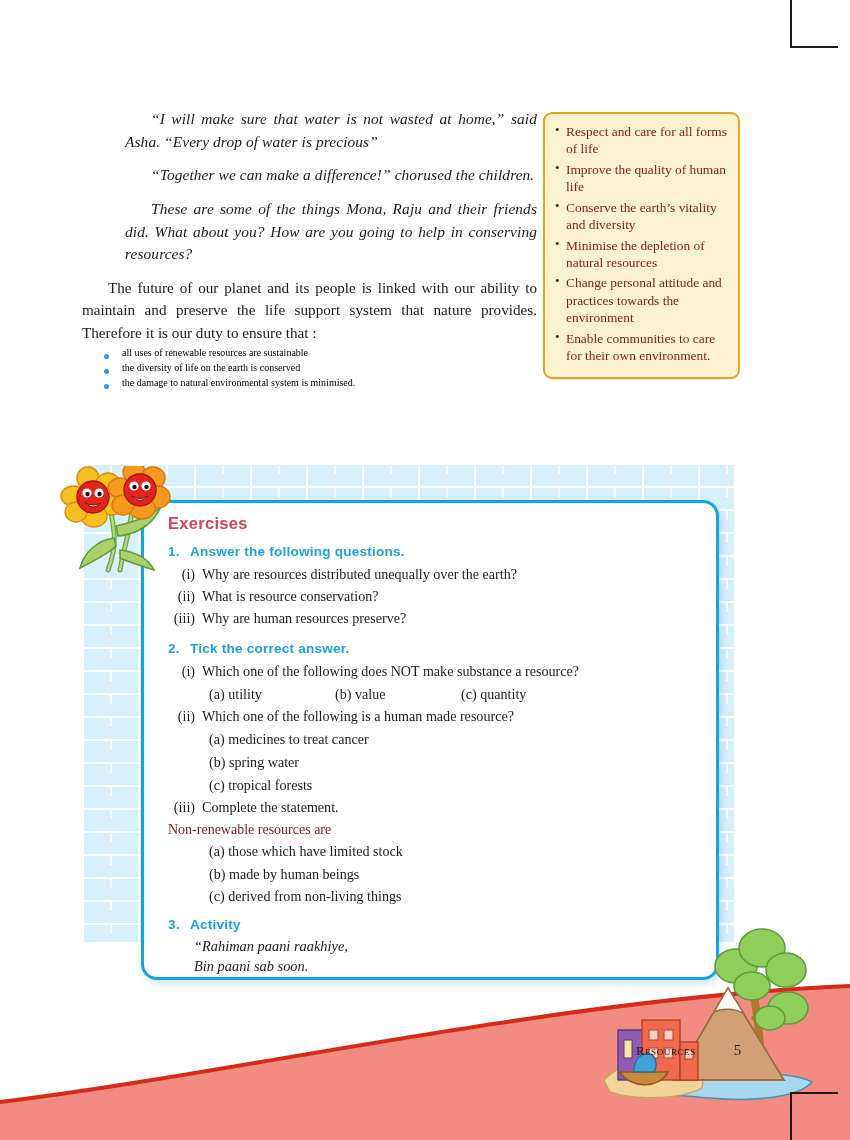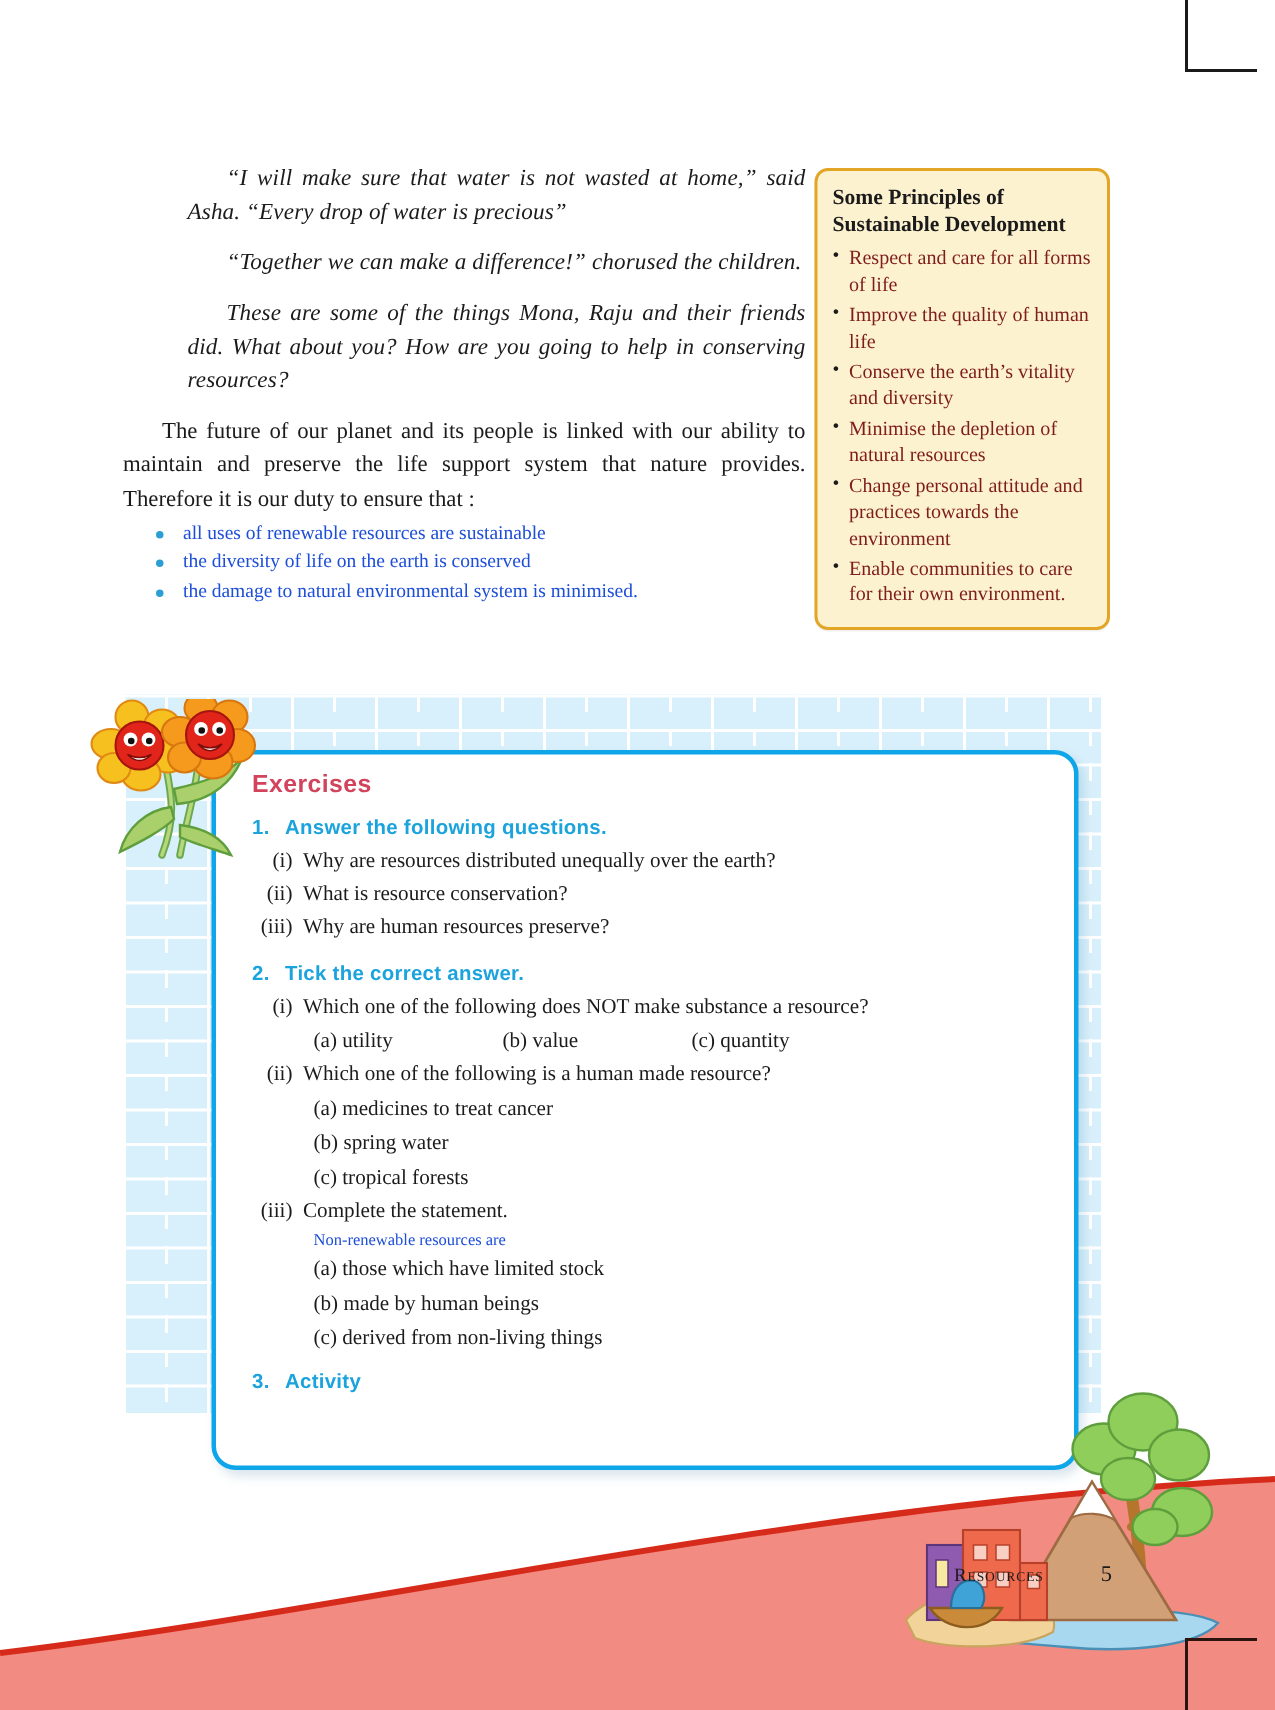--- a/index.html
+++ b/index.html
@@ -52,23 +52,23 @@
   .para.tight { margin-bottom: 11px; margin-left: 43px; }
   .para-last { margin-bottom: 2px; }
 
   ul.dot-list {
     list-style: none;
     margin: 0;
     padding: 0 0 0 18px;
   }
   ul.dot-list li {
     position: relative;
-    font-size: 13px;
+    font-size: 10px;
     line-height: 1.42;
-    color: #1d4ed8;
+    color: #000000;
     padding-left: 22px;
     margin-bottom: 1px;
     text-align: justify;
   }
   ul.dot-list li::before {
     content: "";
     position: absolute;
     left: 4px;
     top: 8px;
     width: 5px;
@@ -216,24 +216,23 @@
     margin-bottom: 2px;
   }
   .opt-row .opt { width: 126px; flex: none; }
   .opt-stack {
     margin-left: 41px;
     font-size: 14.1px;
     line-height: 1.62;
     color: #1b1b1b;
   }
   .sub-line {
-    margin-left: 41px;
-    font-size: 11px;
+    font-size: 14px;
     line-height: 1.5;
-    color: #1d4ed8;
+    color: #7f1d1d;
   }
   .gap-sm { height: 6px; }
   .gap-md { height: 10px; }
   .activity-quote {
     margin-left: 26px;
     margin-top: 3px;
     font-style: italic;
     font-size: 14.4px;
     line-height: 1.38;
     color: #1b1b1b;
@@ -302,21 +301,20 @@
     <p class="para italic tight">These are some of the things Mona, Raju and their friends did. What about you? How are you going to help in conserving resources?</p>
     <p class="para para-last">The future of our planet and its people is linked with our ability to maintain and preserve the life support system that nature provides. Therefore it is our duty to ensure that :</p>
     <ul class="dot-list">
       <li>all uses of renewable resources are sustainable</li>
       <li>the diversity of life on the earth is conserved</li>
       <li>the damage to natural environmental system is minimised.</li>
     </ul>
   </div>
 
   <div class="side-box">
-    <h3>Some Principles of Sustainable Development</h3>
     <ul>
       <li>Respect and care for all forms of life</li>
       <li>Improve the quality of human life</li>
       <li>Conserve the earth’s vitality and diversity</li>
       <li>Minimise the depletion of natural resources</li>
       <li>Change personal attitude and practices towards the environment</li>
       <li>Enable communities to care for their own environment.</li>
     </ul>
   </div>
 
@@ -387,20 +385,24 @@
         </div>
       </div>
 
       <div class="gap-sm"></div>
 
       <div class="q-block">
         <div class="q-head">
           <span class="num">3.</span>
           <span>Activity</span>
         </div>
+        <div class="activity-quote">
+          <div>“Rahiman paani raakhiye,</div>
+          <div>Bin paani sab soon.</div>
+        </div>
       </div>
     </div>
   </div>
 
   <svg class="flowers" viewBox="0 0 116 112">
     <g>
       <path d="M52 42 C56 62, 60 78, 50 104" stroke="#6aa84f" stroke-width="5" fill="none" stroke-linecap="round"></path>
       <path d="M74 44 C72 64, 66 82, 62 104" stroke="#6aa84f" stroke-width="5" fill="none" stroke-linecap="round"></path>
       <path d="M52 42 C56 62, 60 78, 50 104" stroke="#b6d77a" stroke-width="2.4" fill="none" stroke-linecap="round"></path>
       <path d="M74 44 C72 64, 66 82, 62 104" stroke="#b6d77a" stroke-width="2.4" fill="none" stroke-linecap="round"></path>

